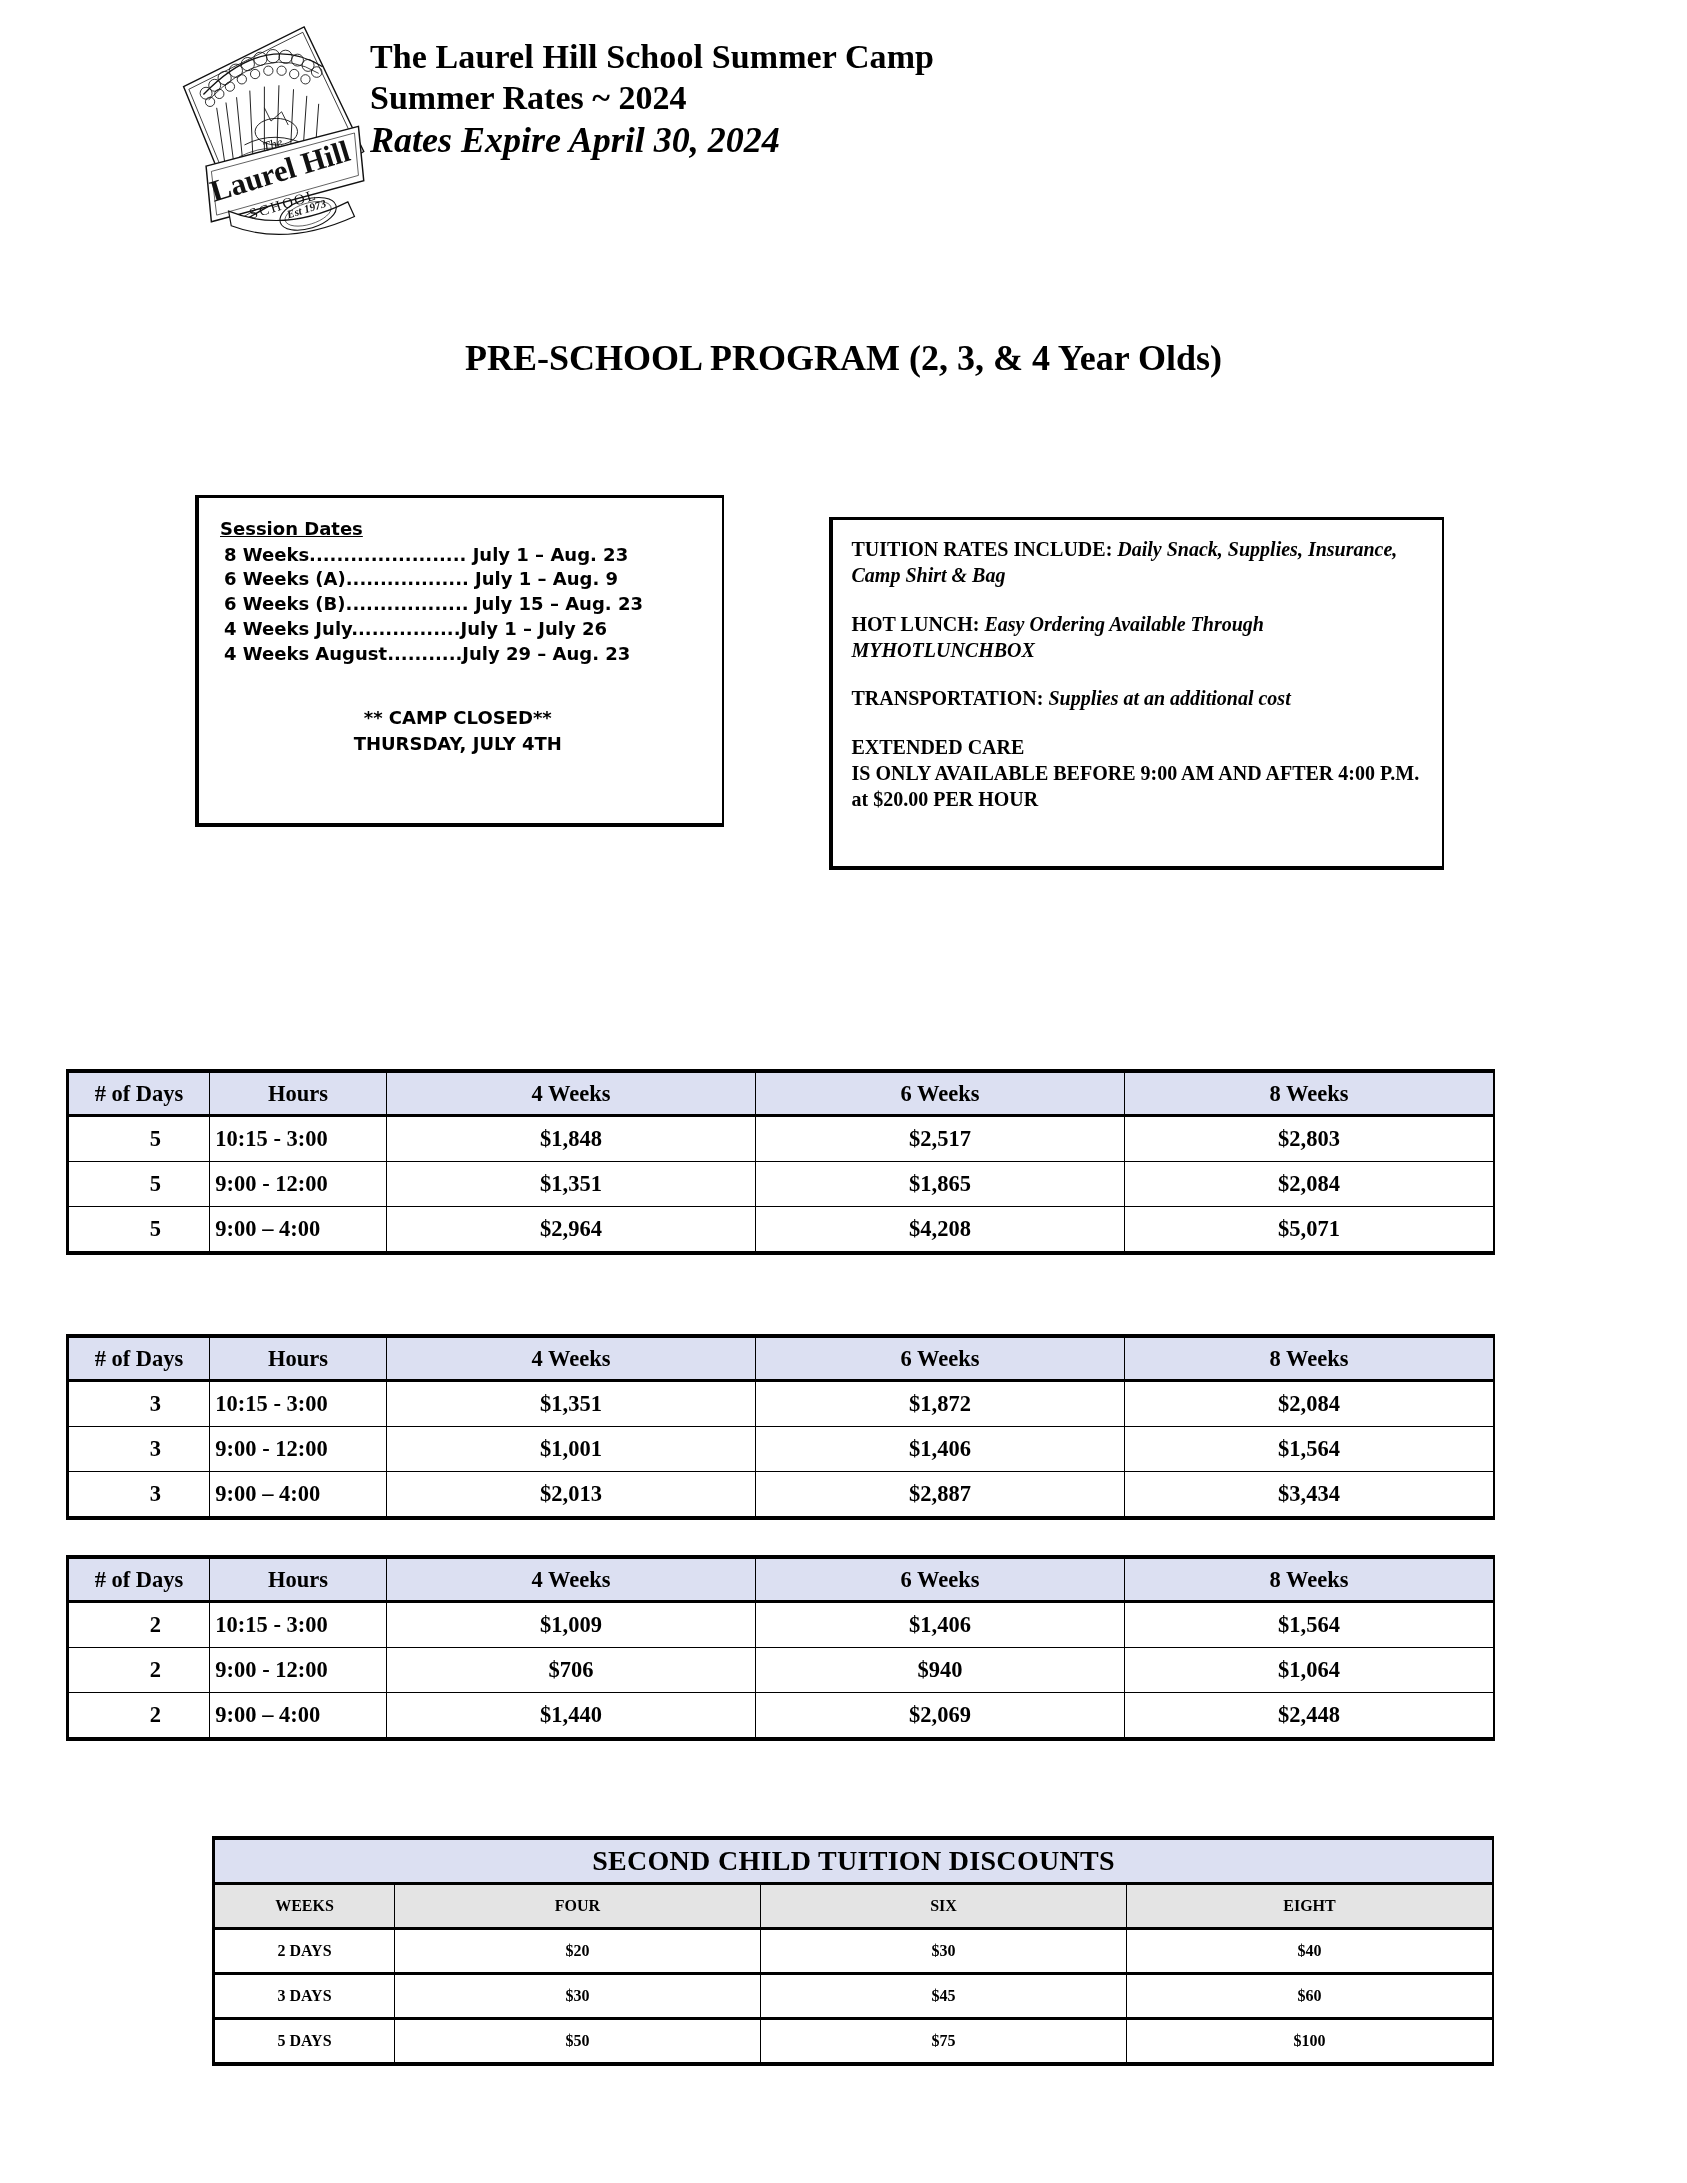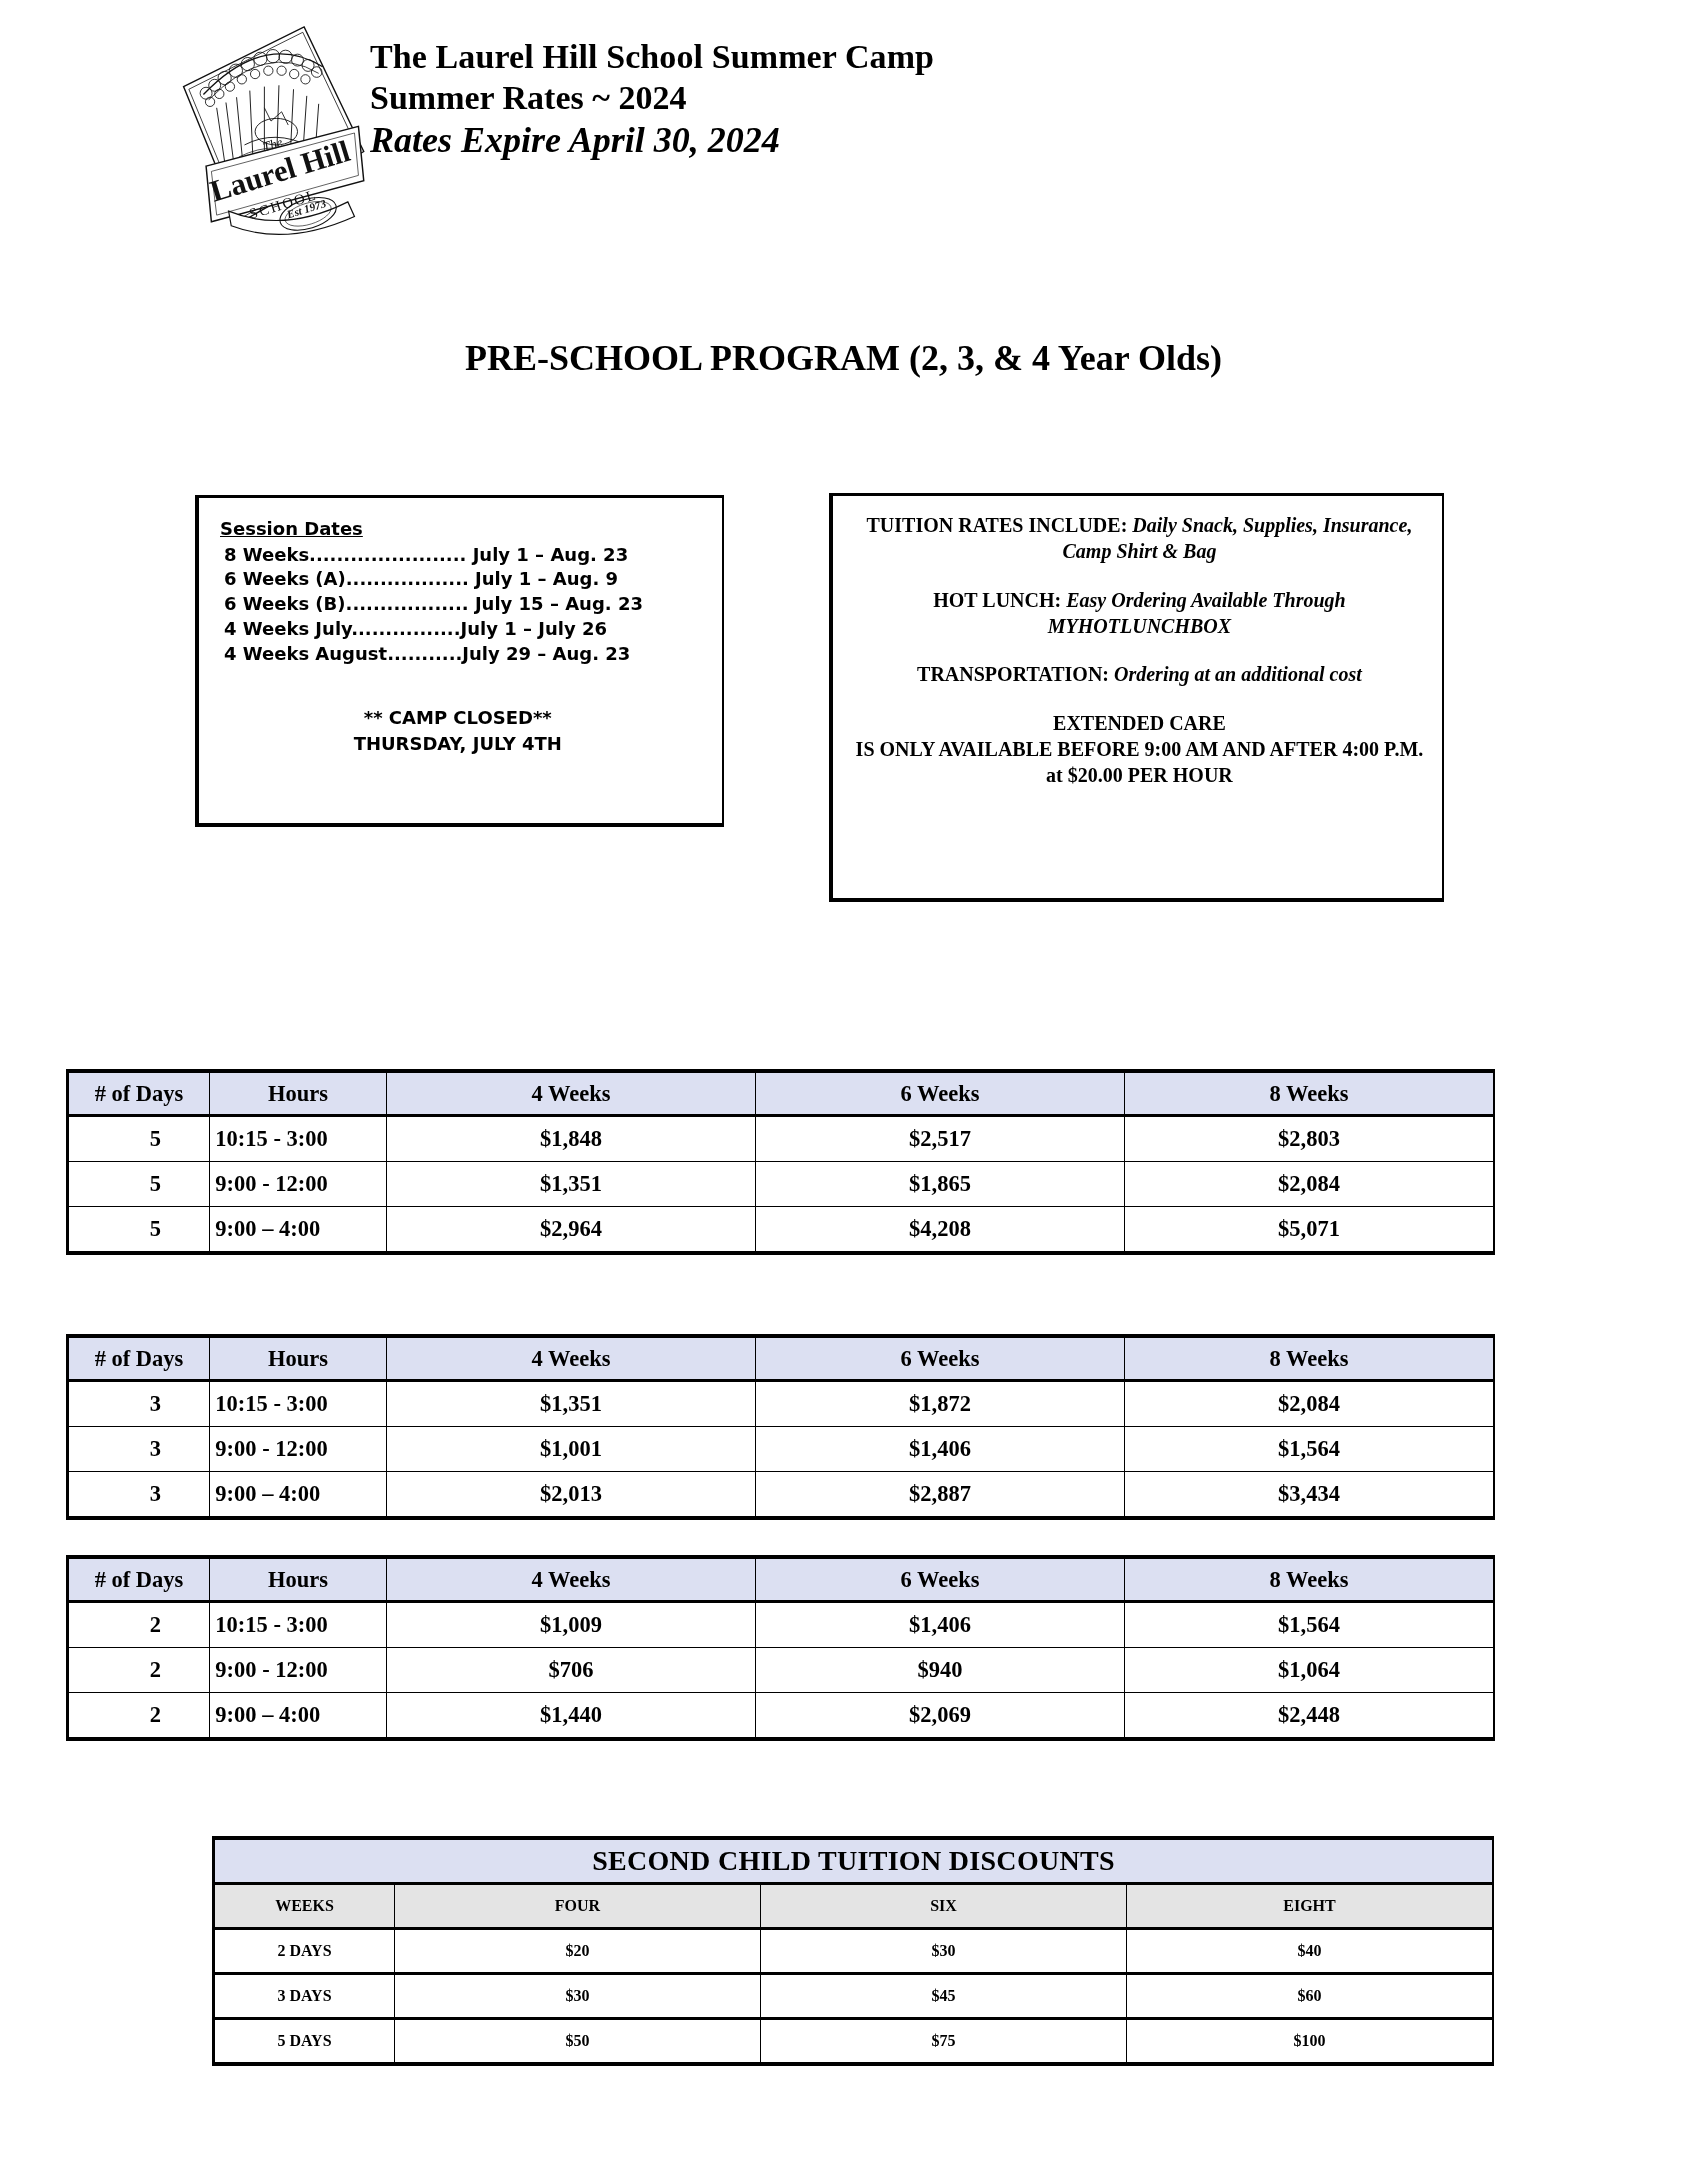--- a/index.html
+++ b/index.html
@@ -79,24 +79,23 @@
     box-sizing: border-box;
   }
   #session-box {
     left: 195px;
     top: 495px;
     width: 529px;
     height: 332px;
   }
   #tuition-box {
     left: 829px;
-    top: 493px;
+    top: 517px;
     width: 615px;
-    height: 409px;
-    text-align: center;
+    height: 353px;
   }
 
   .session-inner {
     padding: 18.5px 0 0 21px;
     font-family: "DejaVu Sans", "Liberation Sans", sans-serif;
     font-size: 18px;
     font-weight: bold;
     line-height: 1.38;
   }
   .session-head {
@@ -308,21 +307,21 @@
 
 <div class="info-box" id="tuition-box">
   <div class="tuition-inner">
     <div class="t-para">
       <span class="t-label">TUITION RATES INCLUDE</span><span class="t-label">:  </span><span class="t-em">Daily Snack, Supplies, Insurance, Camp Shirt &amp; Bag</span>
     </div>
     <div class="t-para">
       <span class="t-label">HOT LUNCH</span><span class="t-label">: </span><span class="t-em">Easy Ordering Available Through MYHOTLUNCHBOX</span>
     </div>
     <div class="t-para">
-      <span class="t-label">TRANSPORTATION</span><span class="t-label">: </span><span class="t-em">Ordering at an additional cost</span>
+      <span class="t-label">TRANSPORTATION</span><span class="t-label">: </span><span class="t-em">Supplies at an additional cost</span>
     </div>
     <div class="t-para">
       <div class="t-label">EXTENDED CARE</div>
       <div class="t-plain">IS ONLY AVAILABLE BEFORE 9:00 AM AND AFTER 4:00 P.M. at $20.00 PER HOUR</div>
     </div>
   </div>
 </div>
 
 <table class="rate-table" id="table-5days">
   <thead>

